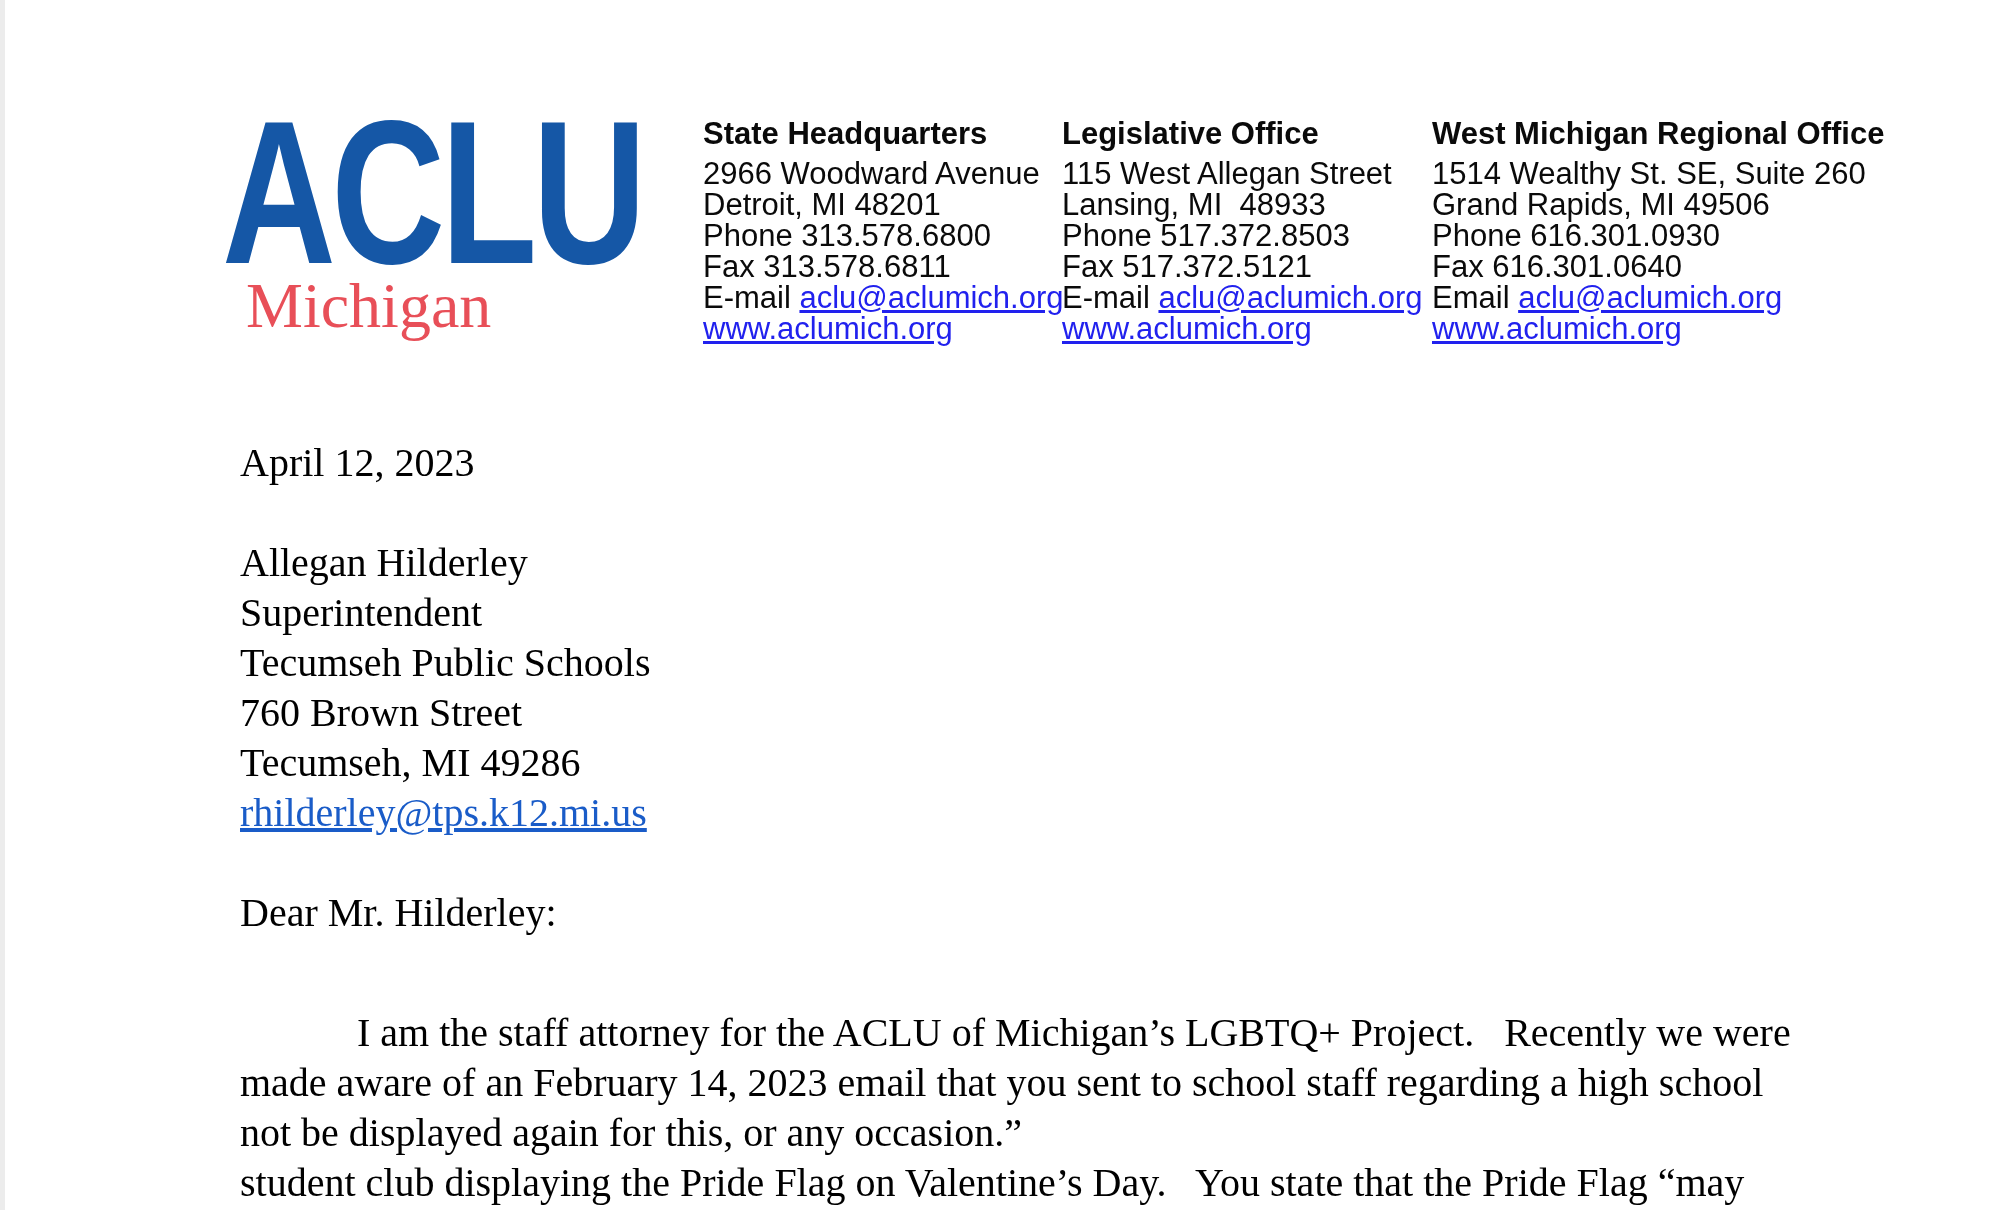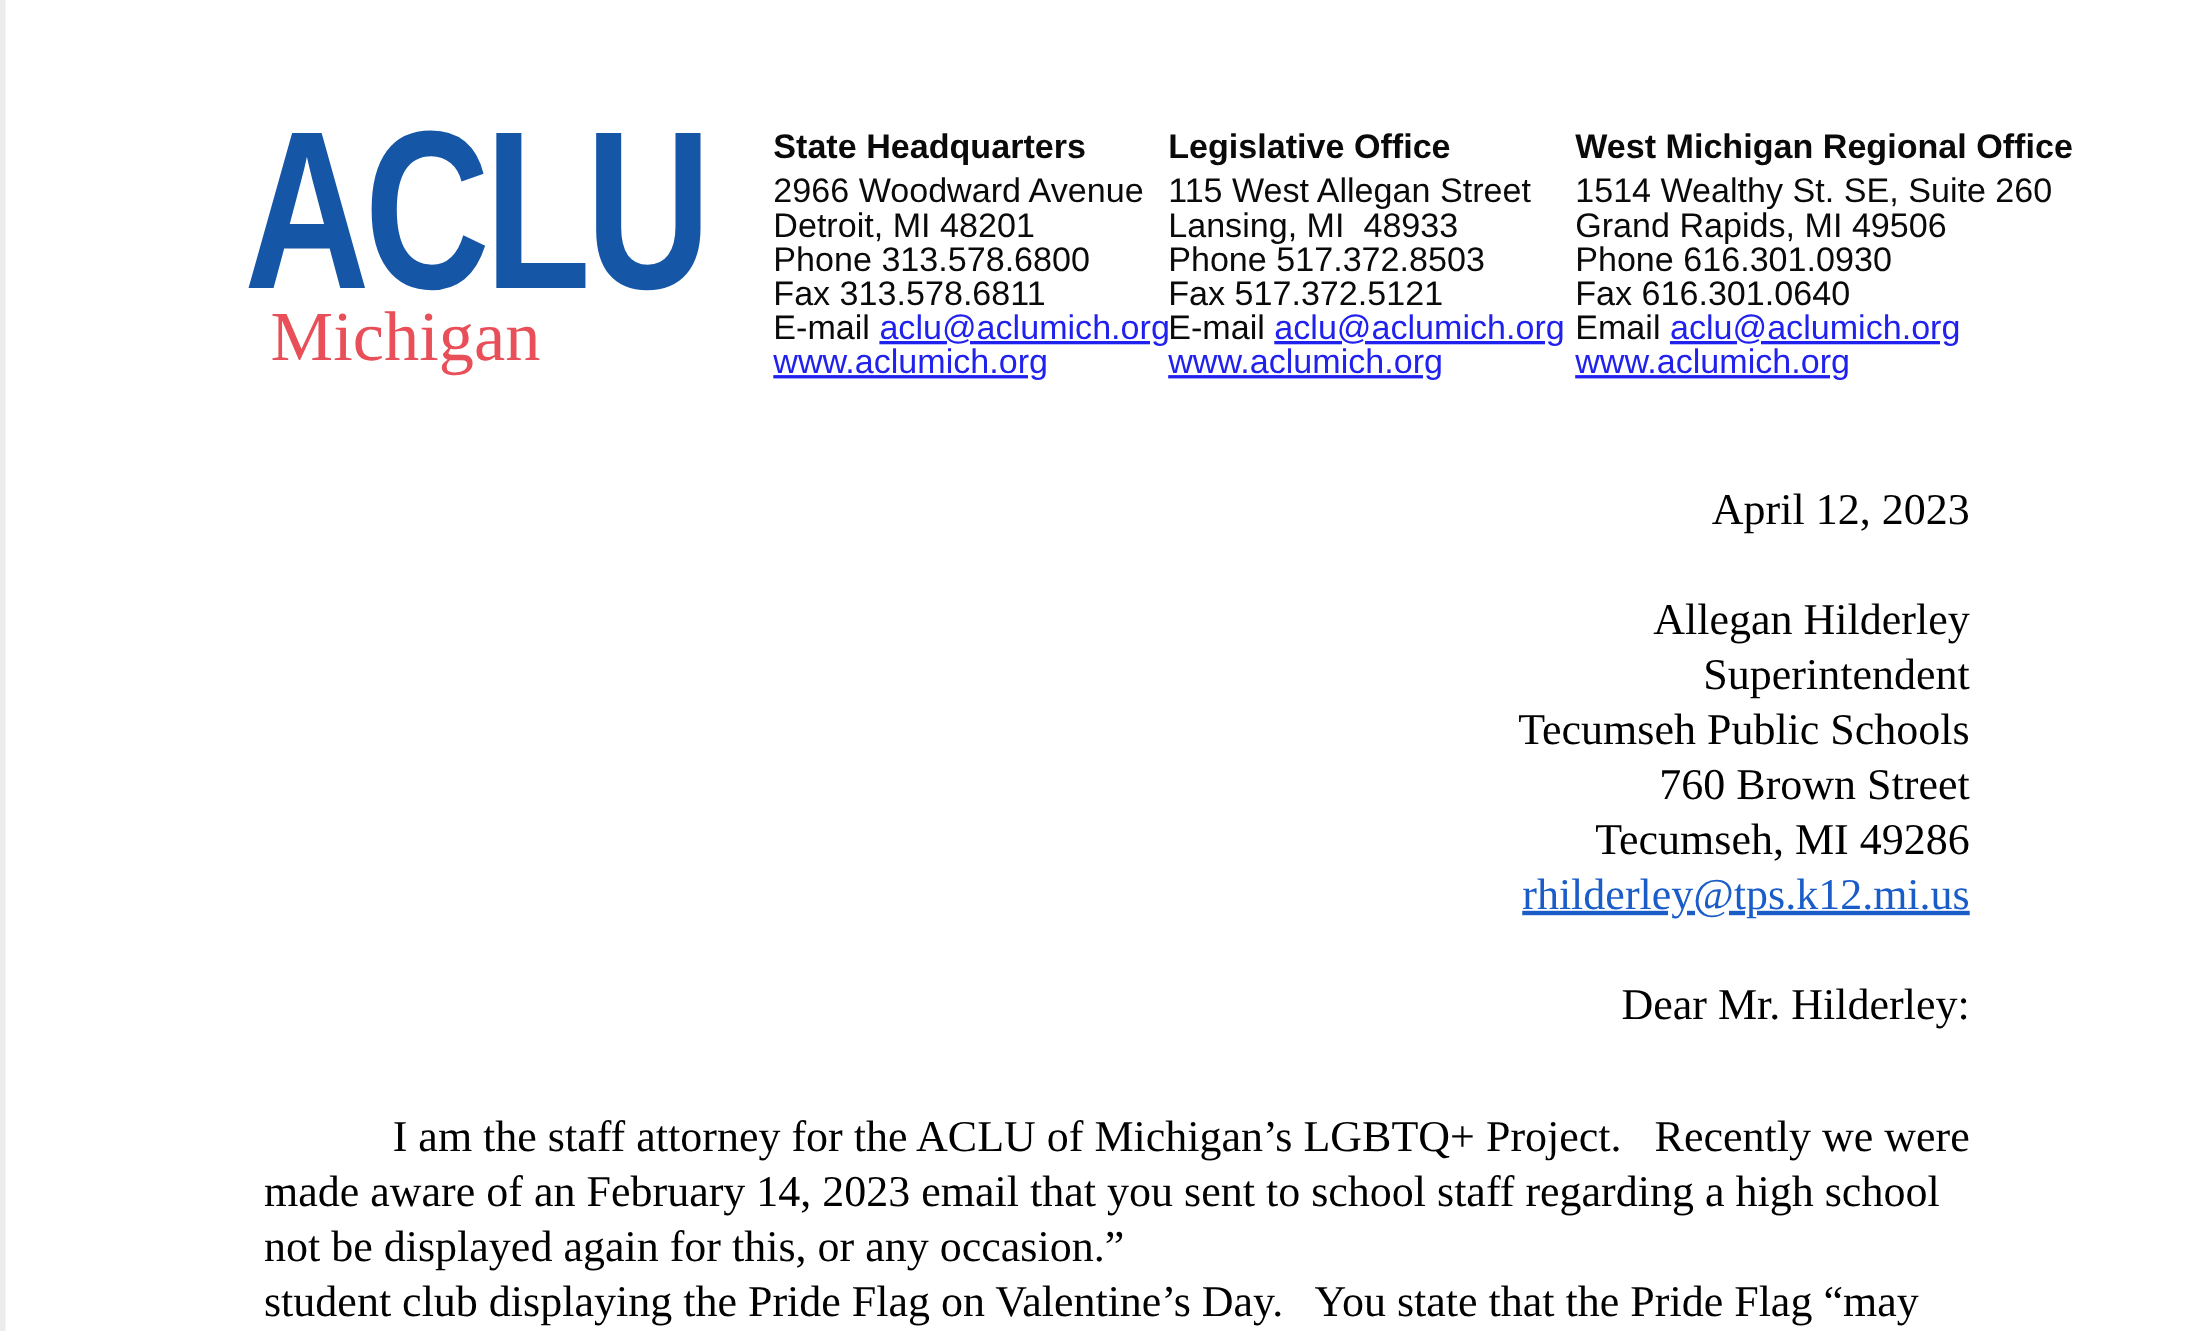--- a/index.html
+++ b/index.html
@@ -70,21 +70,21 @@
   
   .letter {
     position: absolute;
     left: 240px;
     top: 438px;
     font-family: "Liberation Serif", serif;
     font-size: 40px;
     line-height: 50px;
     color: #000;
   }
-  .l-line { white-space: pre; text-align: right; }
+  .l-line { white-space: pre; }
   .l-gap { height: 50px; }
   .p-line { white-space: pre; }
   .p-line.indent { padding-left: 117px; margin-top: 20px; }
   .rlink {
     color: #1a5cc8;
     text-decoration: underline;
     cursor: pointer;
   }
 </style>
 </head>

